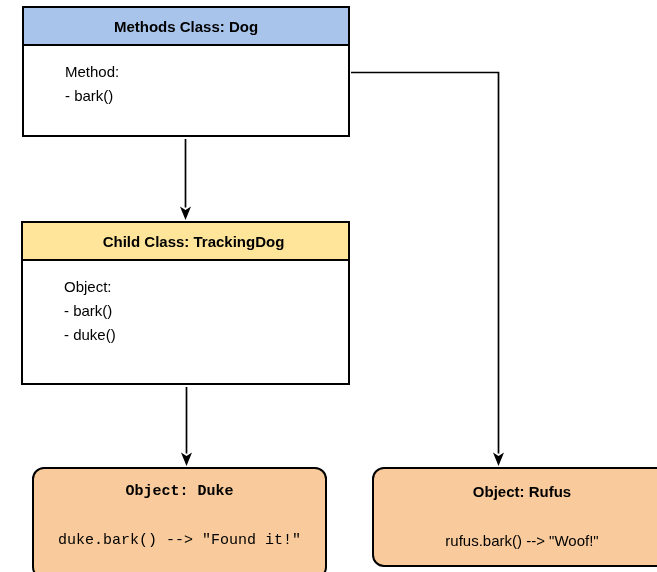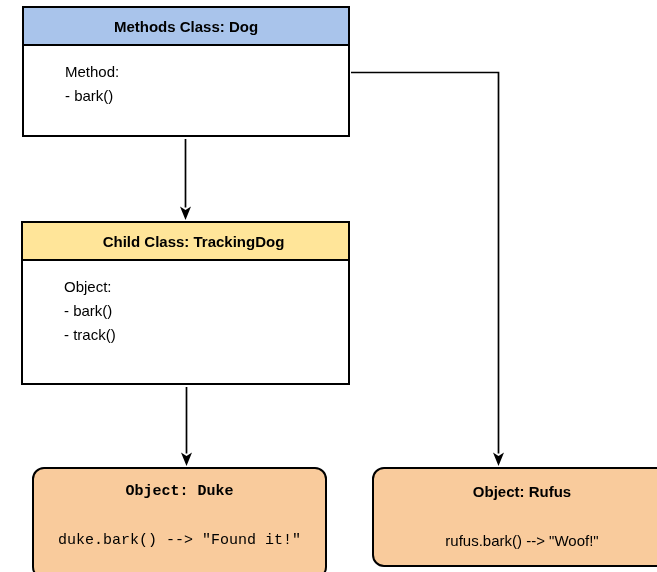--- a/index.html
+++ b/index.html
@@ -85,21 +85,21 @@
     </div>
   </div>
 
   <div class="class-box child">
     <div class="class-header">
       <span>Child Class: TrackingDog</span>
     </div>
     <div class="class-body">
       <div>Object:</div>
       <div>- bark()</div>
-      <div>- track()</div>
+      <div>- duke()</div>
     </div>
   </div>
 
   <div class="object-box duke">
     <div class="obj-title">Object: Duke</div>
     <div class="obj-body">duke.bark() --&gt; "Found it!"</div>
   </div>
 
   <div class="object-box rufus">
     <div class="obj-title">Object: Rufus</div>

